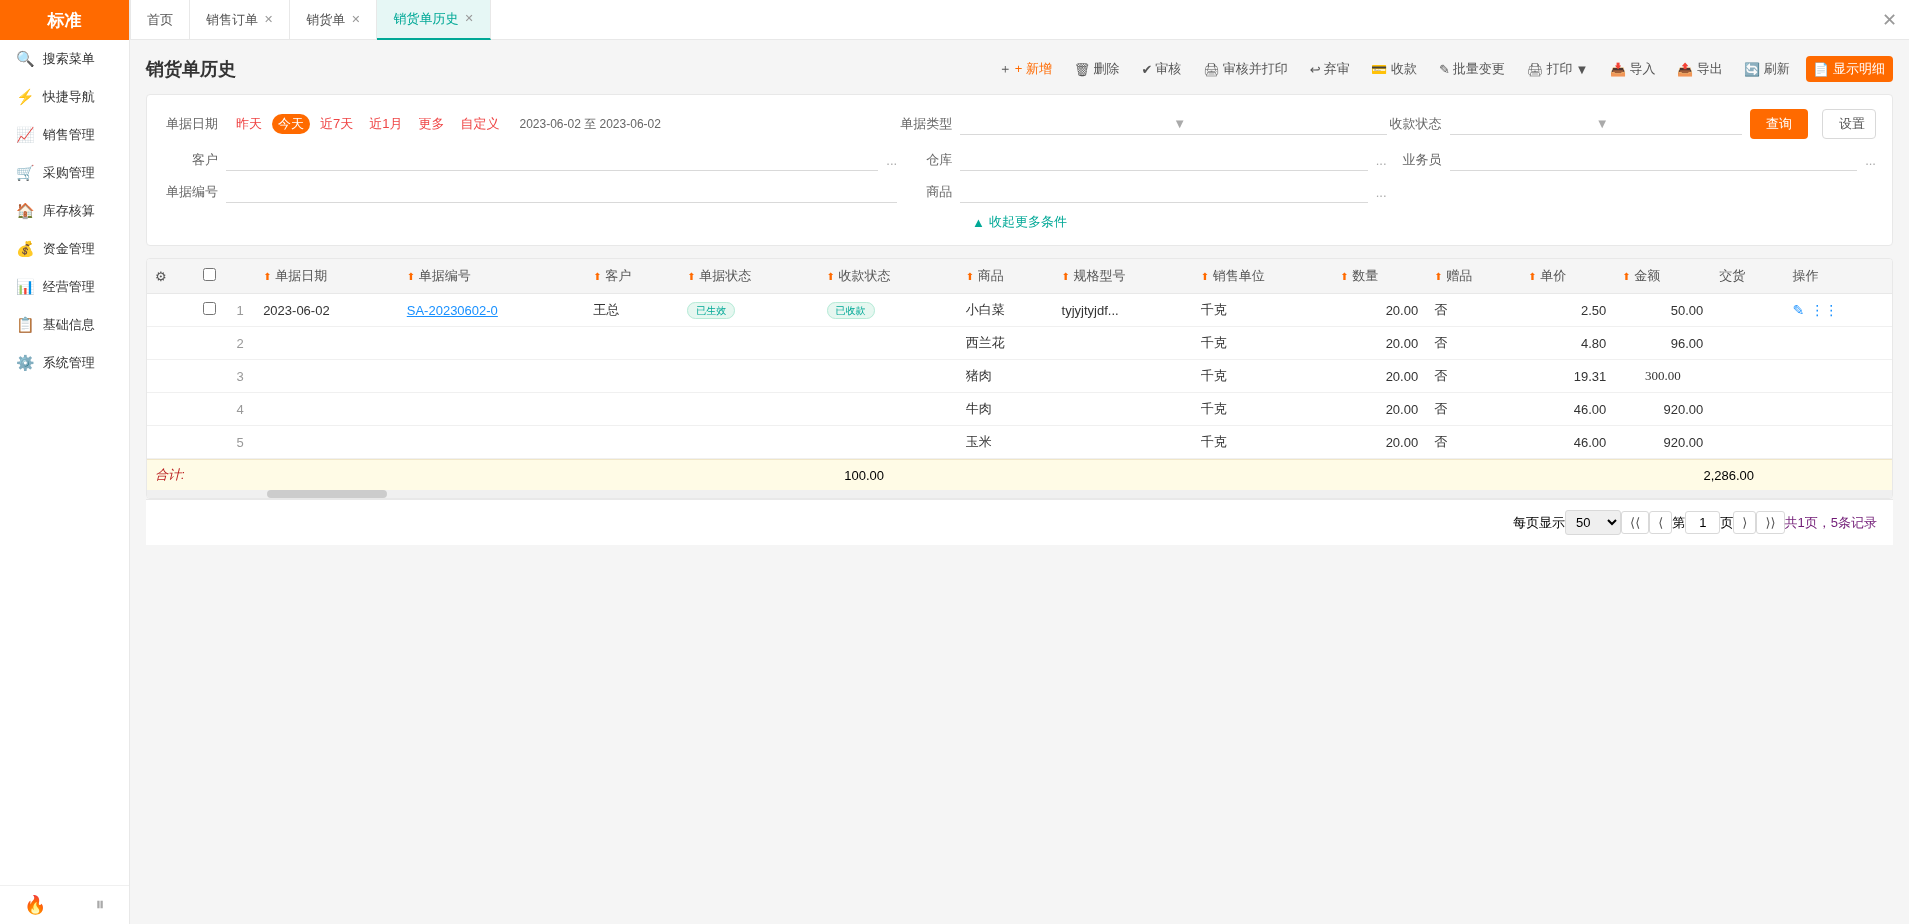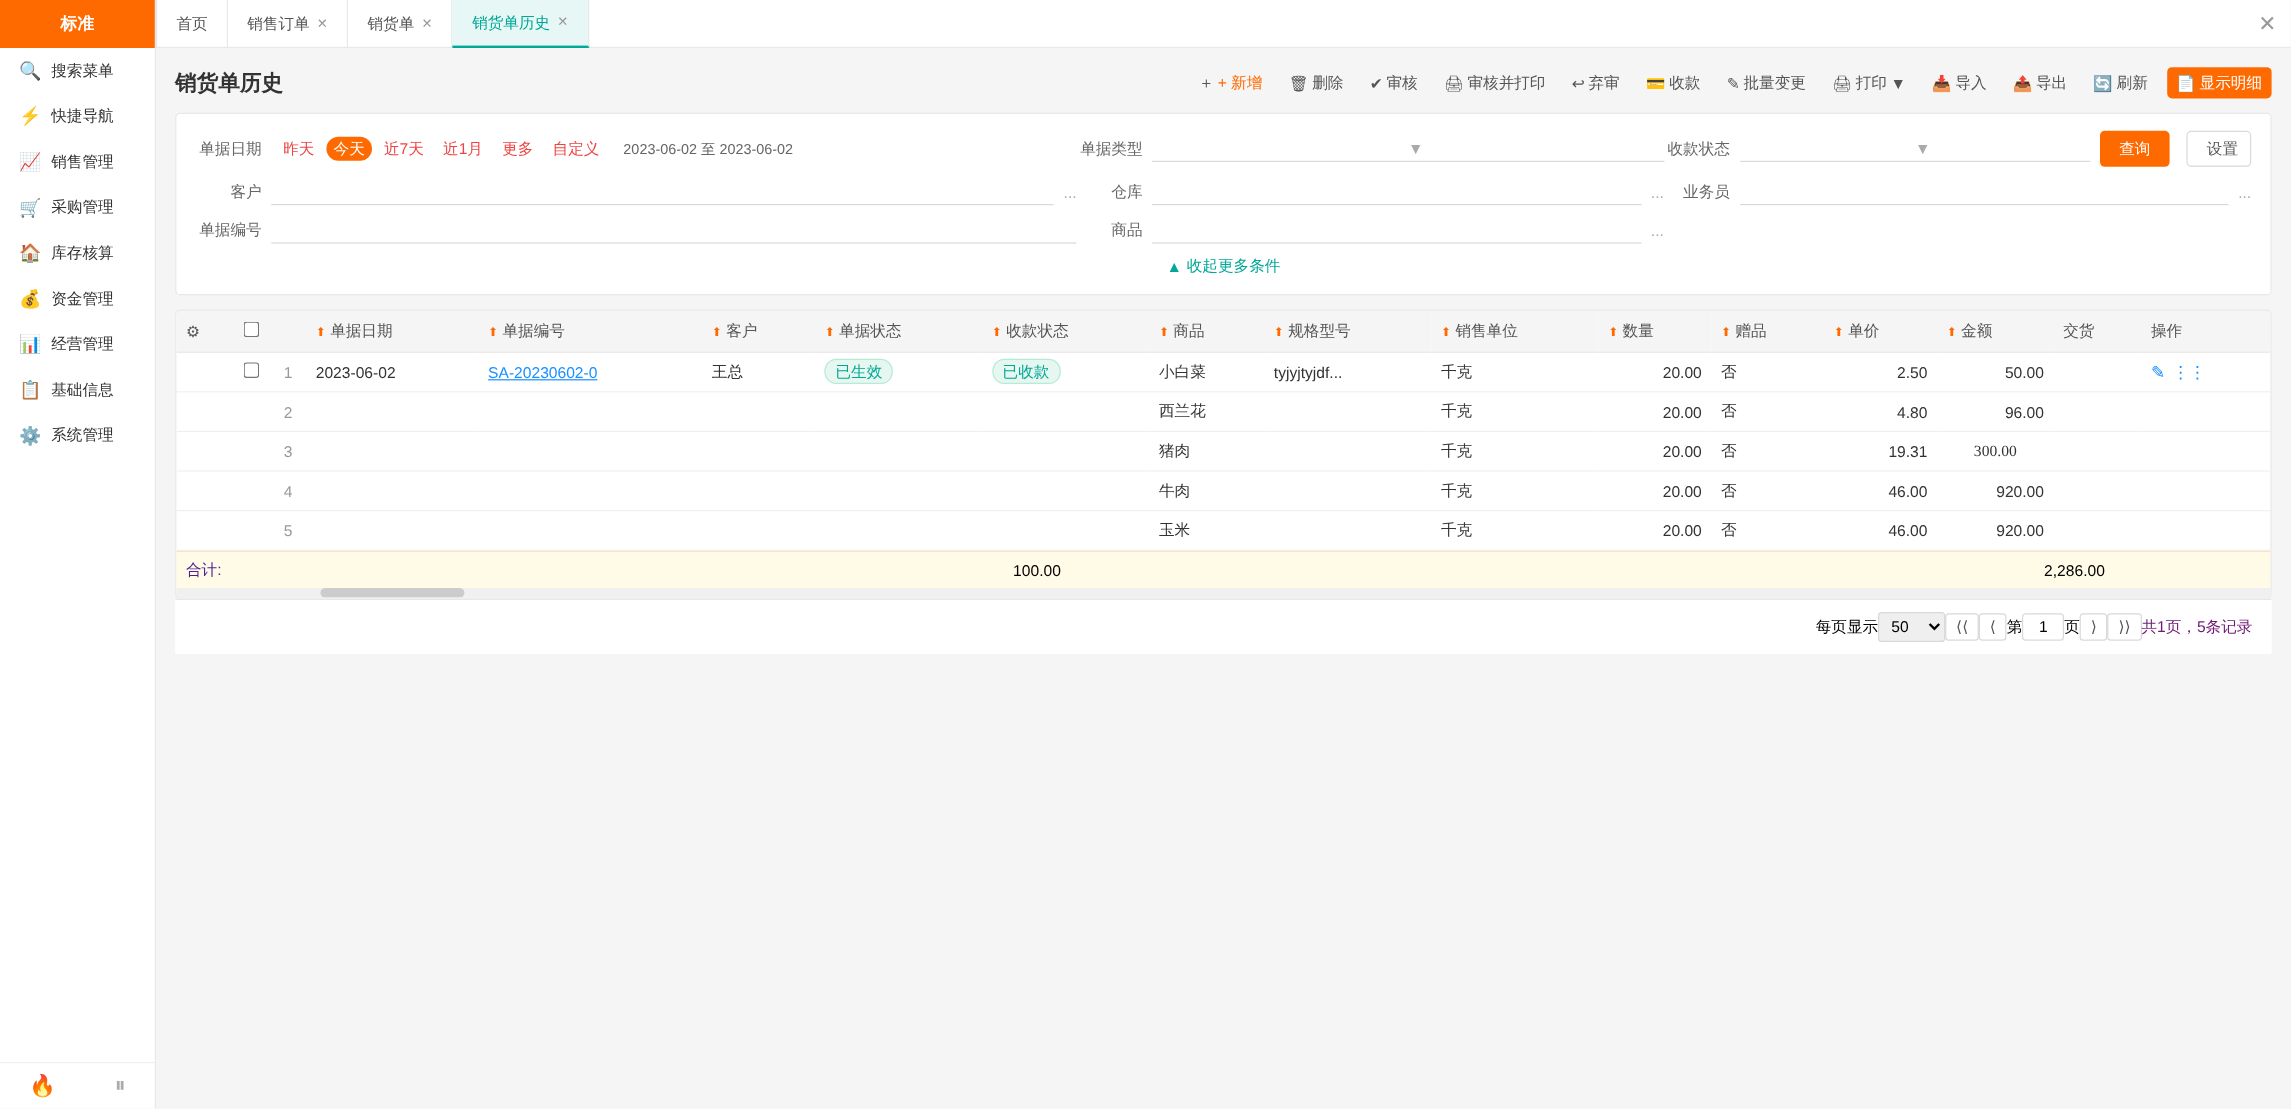--- a/index.html
+++ b/index.html
@@ -1,20 +1,20 @@
 <!DOCTYPE html>
 <html><head>
   <meta charset="utf-8">
   <style>
     * { box-sizing: border-box; margin: 0; padding: 0; font-family: "Microsoft YaHei", "PingFang SC", sans-serif; font-size: 13px; }
     body { display: flex; height: 924px; overflow: hidden; background: #f5f5f5; }
 
     
     .sidebar { width: 130px; background: #fff; border-right: 1px solid #e8e8e8; display: flex; flex-direction: column; height: 100%; }
-    .sidebar-logo { background: #ff6a00; height: 40px; display: flex; align-items: center; justify-content: center; color: white; font-size: 14px; font-weight: bold; }
+    .sidebar-logo { background: #ff6a00; height: 40px; display: flex; align-items: center; justify-content: center; color: white; font-size: 17px; font-weight: bold; }
     .sidebar-item { display: flex; align-items: center; padding: 10px 16px; cursor: pointer; color: #333; gap: 8px; }
     .sidebar-item .icon { font-size: 15px; }
     .sidebar-bottom { margin-top: auto; border-top: 1px solid #f0f0f0; padding: 8px 0; display: flex; justify-content: space-around; }
     .sidebar-bottom span { cursor: pointer; font-size: 18px; color: #aaa; }
 
     
     .main { flex: 1; display: flex; flex-direction: column; overflow: hidden; }
 
     
     .tabbar { background: #fff; border-bottom: 1px solid #e8e8e8; display: flex; align-items: center; height: 40px; padding-left: 0; }
@@ -50,32 +50,32 @@
     .search-btn { background: #ff6a00; border: none; color: white; padding: 6px 16px; border-radius: 4px; cursor: pointer; font-size: 13px; }
     .set-btn { border: 1px solid #d9d9d9; background: white; padding: 5px 10px; border-radius: 4px; cursor: pointer; font-size: 13px; color: #555; }
 
     
     .table-container { background: white; border-radius: 4px; border: 1px solid #e8e8e8; overflow: auto; }
     table { width: 100%; border-collapse: collapse; font-size: 12px; }
     thead tr { background: #f5f5f5; }
     th { padding: 8px 8px; text-align: left; color: #555; font-weight: normal; border-bottom: 1px solid #e8e8e8; white-space: nowrap; }
     th .sort-icon { color: #ff6a00; font-size: 10px; }
     td { padding: 7px 8px; border-bottom: 1px solid #f0f0f0; color: #333; white-space: nowrap; }
-    .status-badge { padding: 2px 8px; border-radius: 10px; font-size: 13px; }
+    .status-badge { padding: 2px 8px; border-radius: 10px; font-size: 10px; }
     .status-active { background: #e6f7f0; color: #00a896; border: 1px solid #b7ebd8; }
     .status-paid { background: #e6f7f0; color: #00a896; border: 1px solid #b7ebd8; }
     .link-text { color: #1890ff; cursor: pointer; text-decoration: underline; }
     .row-ops { display: flex; gap: 6px; }
     .row-op { color: #1890ff; cursor: pointer; font-size: 14px; }
     .checkbox-col { width: 30px; }
     .num-col { width: 30px; color: #999; text-align: center; }
 
     
     .table-footer { background: #fffbe6; border-top: 1px solid #f0e6c8; display: flex; align-items: center; padding: 6px 8px; font-size: 12px; }
-    .footer-label { color: #4c1d95; margin-right: 20px; }
+    .footer-label { color: #b91c1c; margin-right: 20px; font-style: italic; }
 
     
     .pagination { display: flex; align-items: center; justify-content: flex-end; padding: 10px 16px; background: white; border-top: 1px solid #e8e8e8; gap: 0; font-size: 12px; }
     .page-size-select { border: 1px solid #d9d9d9; padding: 3px 6px; border-radius: 3px; }
     .page-btn { padding: 3px 8px; border: 1px solid #d9d9d9; border-radius: 3px; cursor: pointer; background: white; color: #555; }
     .page-input { width: 35px; border: 1px solid #d9d9d9; padding: 3px 4px; border-radius: 3px; text-align: center; }
     .page-info { color: #701a75; }
 
     .scrollbar-area { height: 8px; background: #f0f0f0; }
     .scrollbar-thumb { width: 120px; height: 8px; background: #ccc; border-radius: 4px; margin-left: 120px; }

